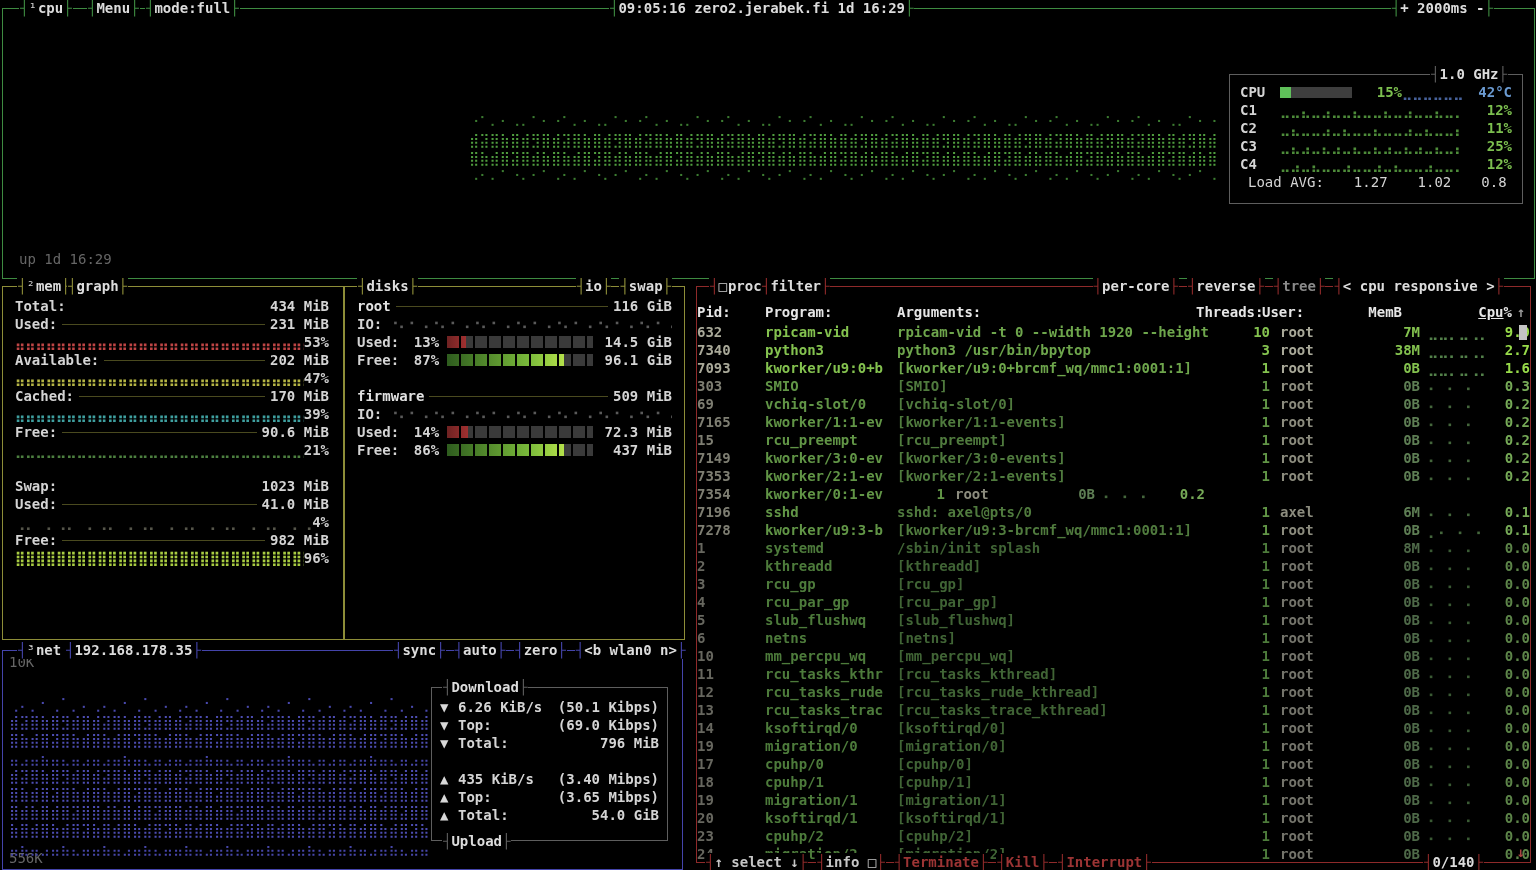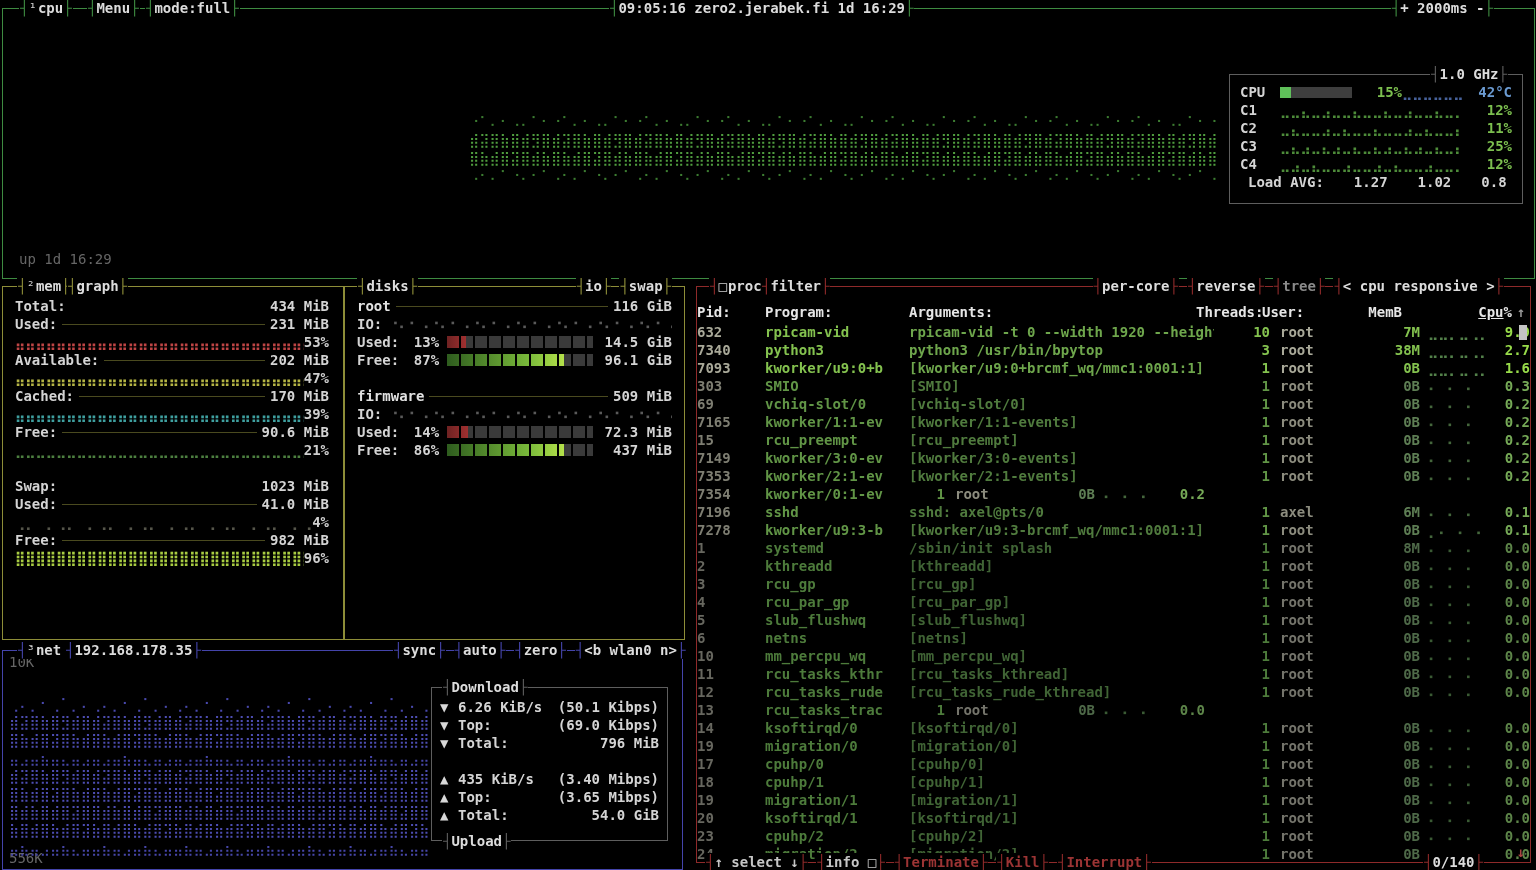--- a/index.html
+++ b/index.html
@@ -31,21 +31,21 @@
   #cpu-stats{--bc:#5e5e5e;left:1226px;top:65px;width:292px;height:128px;}
   .s-row{display:flex;height:18px;align-items:center;padding:0 10px;font-weight:bold}
   .s-lbl{width:40px}
   .cpu-meter{flex:1;height:11px;background:#3e3e3e;position:relative;margin-right:8px}
   .cpu-meter .fill{position:absolute;left:0;top:0;bottom:0;background:#5fc05a}
   .s-pct{width:42px;text-align:right;color:#7cbf4f}
   .s-dots{width:62px;text-align:center;overflow:hidden}
   .s-temp{width:48px;text-align:right;color:#6b9bd2}
   .core-graph{flex:1;overflow:hidden;margin-right:6px}
   .core-pct{width:46px;text-align:right;color:#7cbf4f}
-  .load-row{display:flex;height:18px;padding:0 10px 0 18px;gap:30px;font-weight:bold;color:#d4d4d4}
+  .load-row{display:flex;height:18px;padding:0 10px 0 18px;gap:30px;font-weight:normal;color:#d4d4d4}
 
   
   #mem-box{--bc:#8d8d38;left:2px;top:286px;width:340px;height:352px;}
   #mem-rows{position:absolute;left:0;top:0;right:0;padding:10px 14px 0 12px;}
   .mem-row{display:flex;height:18px;align-items:center;font-weight:bold}
   .mem-row .lbl{white-space:pre}
   .dline{flex:1;border-top:1px solid #4a4a1f;margin:0 5px;height:0;align-self:center}
   .mem-row .meter{flex:1;overflow:hidden;white-space:nowrap}
   .mem-row .meter:empty{flex:0}
   .rgt{margin-left:auto;white-space:pre;text-align:center}
@@ -79,21 +79,21 @@
   .net-row .arrow{width:18px;color:#d8d8d8}
   .net-row .nlbl{white-space:pre}
 
   
   #proc-box{--bc:#8f2a2a;left:696px;top:286px;width:833px;height:575px;}
   #proc-header{position:absolute;left:0;top:16px;right:0;color:#e6e6e6;font-weight:bold}
   #proc-rows{position:absolute;left:0;top:36px;right:0;overflow:hidden;height:540px}
   .pr{display:flex;height:18px;align-items:center;white-space:pre;font-weight:bold}
   .c-pid{width:60px;text-align:left;color:var(--pid,#e6e6e6)}
   .c-prog{width:124px;margin-left:8px;overflow:hidden;color:var(--prog,#e6e6e6)}
-  .c-args{flex:1;overflow:hidden;margin-left:20px;color:var(--args,#e6e6e6)}
+  .c-args{flex:1;overflow:hidden;margin-left:8px;color:var(--args,#e6e6e6)}
   .c-thr{width:56px;text-align:right;color:var(--thr,#e6e6e6)}
   .c-user{width:88px;margin-left:10px;color:var(--usr,#e6e6e6)}
   .c-mem{width:52px;text-align:right;color:var(--mem,#e6e6e6)}
   .c-dots{width:56px;margin-left:8px;overflow:hidden;color:var(--dots,#e6e6e6)}
   .c-cpu{width:46px;text-align:right;color:var(--cpu,#e6e6e6)}
   .c-sb{width:18px;text-align:center;color:#999}
   .u{text-decoration:underline}
   .tier-hot{--prog:#84c24f;--args:#6ea64c;--pid:#a9a999;--thr:#84c24f;--usr:#a9a999;--mem:#84c24f;--cpu:#98dc4a;--dots:#53814a}
   .tier-warm{--prog:#619546;--args:#507b3e;--pid:#7e7e72;--thr:#619546;--usr:#8c8c7e;--mem:#5e7e54;--cpu:#76aa57;--dots:#44663c}
   .tier-idle{--prog:#4d7b3b;--args:#406435;--pid:#67675f;--thr:#4d7b3b;--usr:#74746b;--mem:#4e6948;--cpu:#5d8549;--dots:#3a5a34}
@@ -636,20 +636,21 @@
         <span class="c-args">[rcu_tasks_rude_kthread]</span>
         <span class="c-thr">1</span>
         <span class="c-user">root</span>
         <span class="c-mem">0B</span>
         <span class="c-dots">⠄ ⠄ ⠄ ⠄</span>
         <span class="c-cpu">0.0</span>
       </div>
       <div class="pr tier-idle">
         <span class="c-pid">13</span>
         <span class="c-prog">rcu_tasks_trac</span>
+        <span class="c-args">[rcu_tasks_trace_kthread]</span>
         <span class="c-thr">1</span>
         <span class="c-user">root</span>
         <span class="c-mem">0B</span>
         <span class="c-dots">⠄ ⠄ ⠄ ⠄</span>
         <span class="c-cpu">0.0</span>
       </div>
       <div class="pr tier-idle">
         <span class="c-pid">14</span>
         <span class="c-prog">ksoftirqd/0</span>
         <span class="c-args">[ksoftirqd/0]</span>

